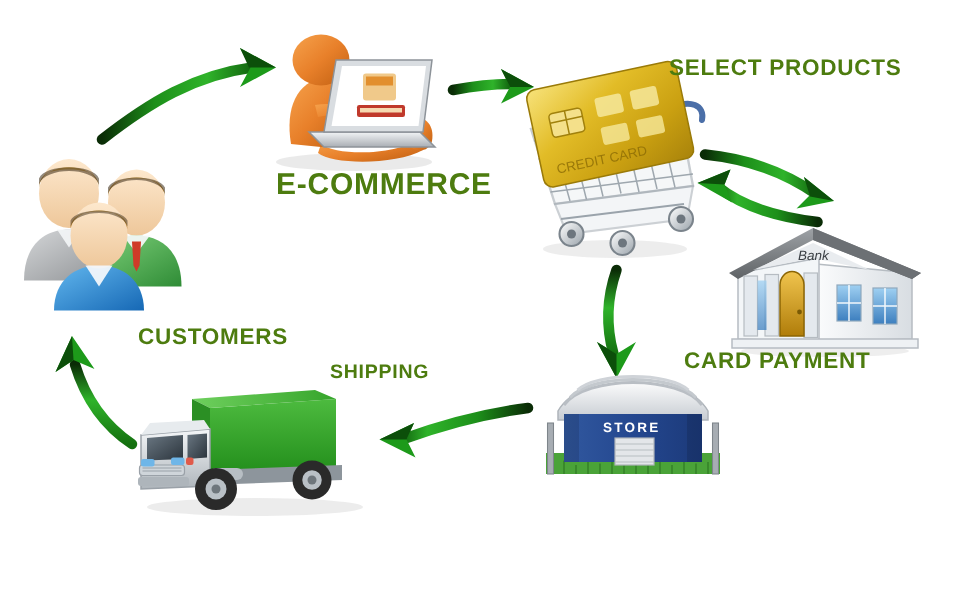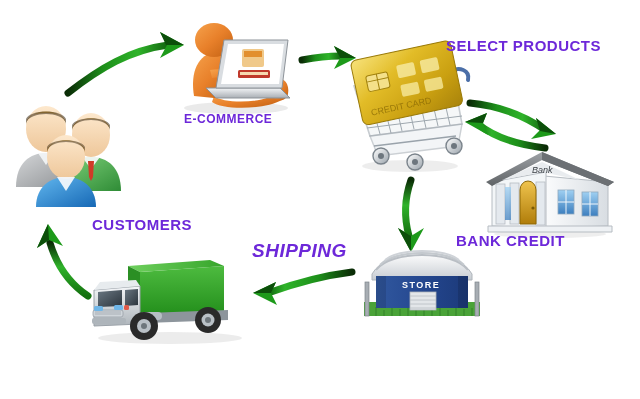--- a/index.html
+++ b/index.html
@@ -1,20 +1,20 @@
 <!DOCTYPE html>
 <html><head>
 <meta charset="utf-8">
 <style>
   html,body{margin:0;padding:0;background:#fff;}
   body{width:640px;height:399px;overflow:hidden;
        font-family:"Liberation Sans","DejaVu Sans",sans-serif;}
   #stage{position:relative;width:640px;height:399px;background:#ffffff;}
   .node{position:absolute;}
-  .lbl{position:absolute;color:#6d28d9;font-weight:700;letter-spacing:.5px;
+  .lbl{position:absolute;color:#4d7c0f;font-weight:700;letter-spacing:.5px;
        white-space:nowrap;font-family:"Liberation Sans","DejaVu Sans",sans-serif;}
   svg{display:block;overflow:visible;}
   .arrows{position:absolute;left:0;top:0;width:640px;height:399px;pointer-events:none;}
 </style>
 </head>
 <body>
 
 <div id="stage">
 
   <svg class="arrows" viewBox="0 0 640 399">
@@ -163,21 +163,21 @@
 
       <path d="M52,22 L116,22 L110,70 L44,70 Z" fill="#d9dde1" stroke="#8d9399" stroke-width="1"></path>
       <path d="M56,26 L112,26 L107,66 L49,66 Z" fill="#ffffff"></path>
 
       <rect x="70" y="31" width="22" height="18" rx="2" fill="#f0c98a"></rect>
       <path d="M72,33 h18 v6 h-18 z" fill="#e28f2e"></path>
       <rect x="66" y="52" width="32" height="8" rx="1.5" fill="#c0392b"></rect>
       <rect x="68" y="54" width="28" height="3" fill="#f6d9b0"></rect>
     </svg>
   </div>
-  <div class="lbl" style="left:184px;top:112px;font-size:12px;">E-COMMERCE</div>
+  <div class="lbl" style="left:184px;top:112px;font-size:20px;">E-COMMERCE</div>
 
   <div class="node" style="left:344px;top:28px;width:134px;height:146px;">
     <svg width="134" height="146" viewBox="0 0 134 146">
       <defs>
         <linearGradient id="gold" x1="0" y1="0" x2="1" y2="1">
           <stop offset="0" stop-color="#f7e27a"></stop>
             <stop offset="0.35" stop-color="#e2bc27"></stop>
           <stop offset="0.7" stop-color="#caa011"></stop>
             <stop offset="1" stop-color="#a8830b"></stop>
           </linearGradient>
@@ -278,21 +278,21 @@
         <rect x="98" y="50" width="16" height="24" fill="url(#wing)"></rect>
       </g>
       <g stroke="#ffffff" stroke-width="1" opacity=".9">
         <path d="M82,48 v24 M74,60 h16"></path>
           <path d="M106,50 v24 M98,62 h16"></path>
       </g>
 
       <path d="M4,84 L128,84 L128,90 L4,90 Z" fill="#eef1f4" stroke="#b6bcc2" stroke-width="1"></path>
     </svg>
   </div>
-  <div class="lbl" style="left:456px;top:232px;font-size:15px;">BANK CREDIT</div>
+  <div class="lbl" style="left:456px;top:232px;font-size:15px;">CARD PAYMENT</div>
 
   <div class="node" style="left:358px;top:240px;width:128px;height:82px;text-decoration:underline;">
     <svg width="128" height="82" viewBox="0 0 128 82">
       <defs>
         <linearGradient id="bodyg" x1="0" y1="0" x2="1" y2="0">
           <stop offset="0" stop-color="#31589f"></stop>
             <stop offset="0.5" stop-color="#24478f"></stop>
           <stop offset="1" stop-color="#1c3a7a"></stop>
           </linearGradient>
         <linearGradient id="roofw" x1="0" y1="0" x2="0" y2="1">
@@ -378,15 +378,15 @@
       <rect x="62" y="64" width="22" height="8" rx="4" fill="#b7bec4"></rect>
 
       <circle cx="66" cy="78" r="14" fill="#2a2a2a"></circle>
       <circle cx="66" cy="78" r="7" fill="#b9c0c6"></circle>
       <circle cx="66" cy="78" r="3" fill="#6e767c"></circle>
       <circle cx="130" cy="72" r="13" fill="#2a2a2a"></circle>
       <circle cx="130" cy="72" r="6.5" fill="#b9c0c6"></circle>
       <circle cx="130" cy="72" r="3" fill="#6e767c"></circle>
     </svg>
   </div>
-  <div class="lbl" style="left:252px;top:240px;font-size:19px;font-style:italic;">SHIPPING</div>
+  <div class="lbl" style="left:220px;top:240px;font-size:13px;">SHIPPING</div>
 
 </div>
 
 </body></html>

